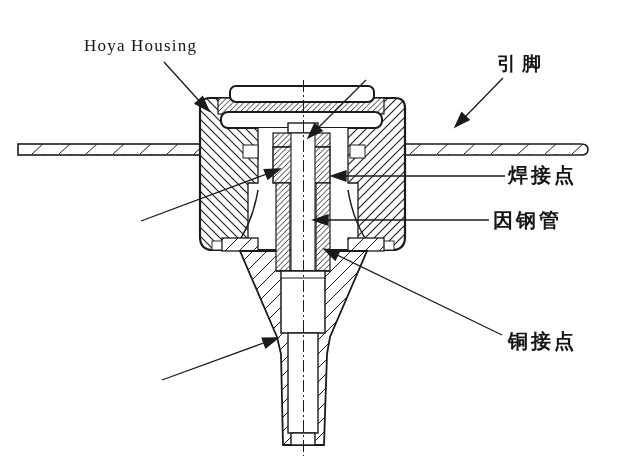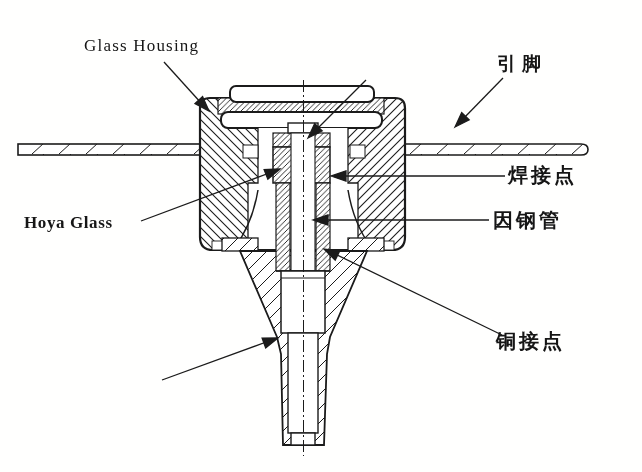--- a/index.html
+++ b/index.html
@@ -146,26 +146,25 @@
       <line x1="141" y1="221" x2="272" y2="172" fill="none"></line>
       <path d="M0,0 L-15,-5.2 L-15,5.2 Z" transform="translate(280,169) rotate(-21)"></path>
     </g>
     <g>
       <line x1="162" y1="380" x2="269" y2="341" fill="none"></line>
       <path d="M0,0 L-15,-5.2 L-15,5.2 Z" transform="translate(278,338) rotate(-20)"></path>
     </g>
   </g>
 </svg>
 
-<div class="lbl lbl-latin" style="left:84px;top:37px;">Glass Housing</div>
+<div class="lbl lbl-latin" style="left:84px;top:37px;">Hoya Housing</div>
 
 <div class="lbl lbl-cjk" style="left:497px;top:44px;font-size:19px;letter-spacing:6px;margin-top:9px;">引脚</div>
 
 <div class="lbl lbl-cjk" style="left:508px;top:164px;">焊接点</div>
 
 <div class="lbl lbl-cjk" style="left:493px;top:209px;">因钢管</div>
 
-<div class="lbl lbl-cjk" style="left:496px;top:330px;">铜接点</div>
+<div class="lbl lbl-cjk" style="left:508px;top:330px;">铜接点</div>
 
-<div class="lbl lbl-latin bold" style="left:24px;top:214px;">Hoya Glass</div>
 
 
 </div>
 
 </body></html>

